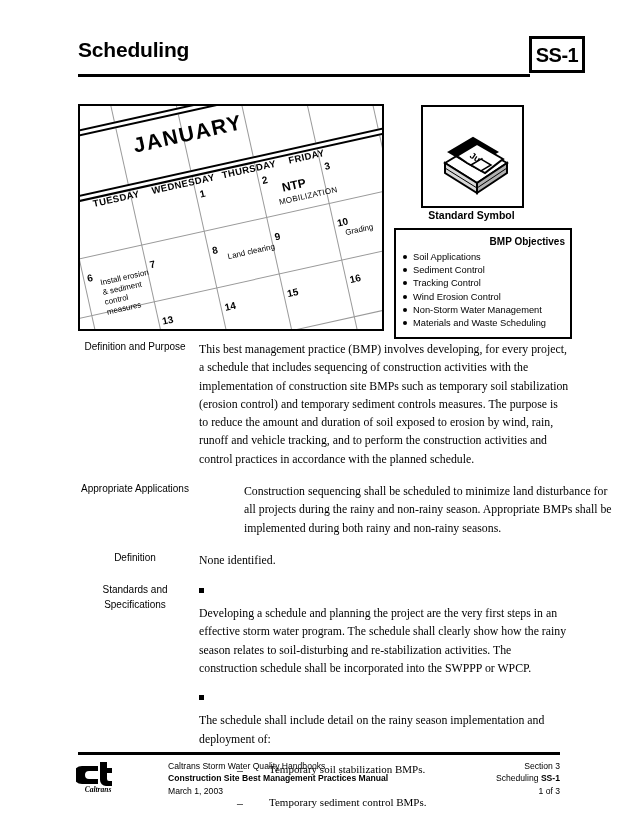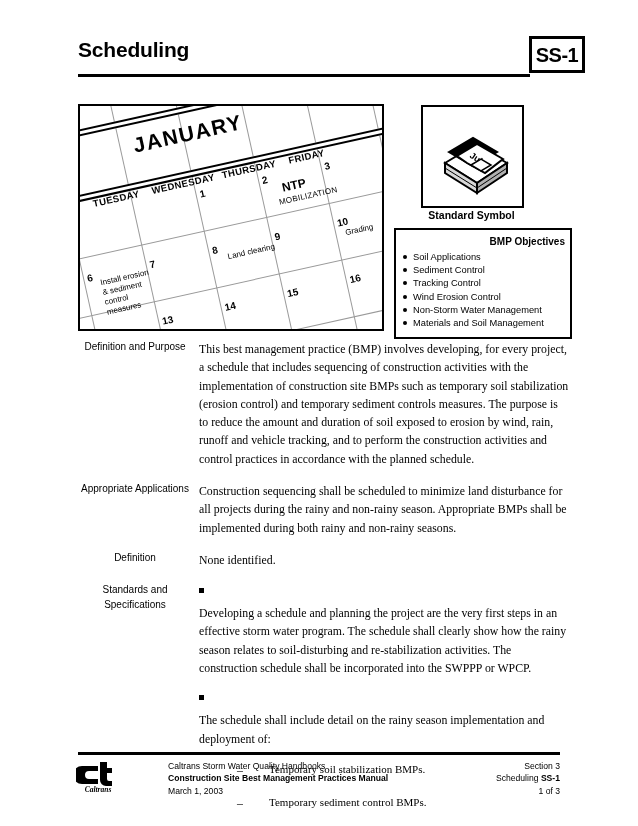--- a/index.html
+++ b/index.html
@@ -376,34 +376,34 @@
   <div class="bmp-obj-item">
     <span class="dot"></span>
     <span>Wind Erosion Control</span>
   </div>
   <div class="bmp-obj-item">
     <span class="dot"></span>
     <span>Non-Storm Water Management</span>
   </div>
   <div class="bmp-obj-item">
     <span class="dot"></span>
-    <span>Materials and Soil Management</span>
+    <span>Materials and Waste Scheduling</span>
   </div>
 </div>
 
 <div id="content">
 
   <div class="section">
     <div class="sec-label">Definition and Purpose</div>
     <div class="sec-body">
       <p>This best management practice (BMP) involves developing, for every project, a schedule that includes sequencing of construction activities with the implementation of construction site BMPs such as temporary soil stabilization (erosion control) and temporary sediment controls measures. The purpose is to reduce the amount and duration of soil exposed to erosion by wind, rain, runoff and vehicle tracking, and to perform the construction activities and control practices in accordance with the planned schedule.</p>
     </div>
   </div>
 
-  <div class="section" style="margin-top:6px;">
+  <div class="section" style="margin-top:6px;gap:45px;">
     <div class="sec-label">Appropriate Applications</div>
     <div class="sec-body">
       <p>Construction sequencing shall be scheduled to minimize land disturbance for all projects during the rainy and non-rainy season. Appropriate BMPs shall be implemented during both rainy and non-rainy seasons.</p>
     </div>
   </div>
 
   <div class="section" style="margin-top:8px;">
     <div class="sec-label">Definition</div>
     <div class="sec-body">
       <p>None identified.</p>

